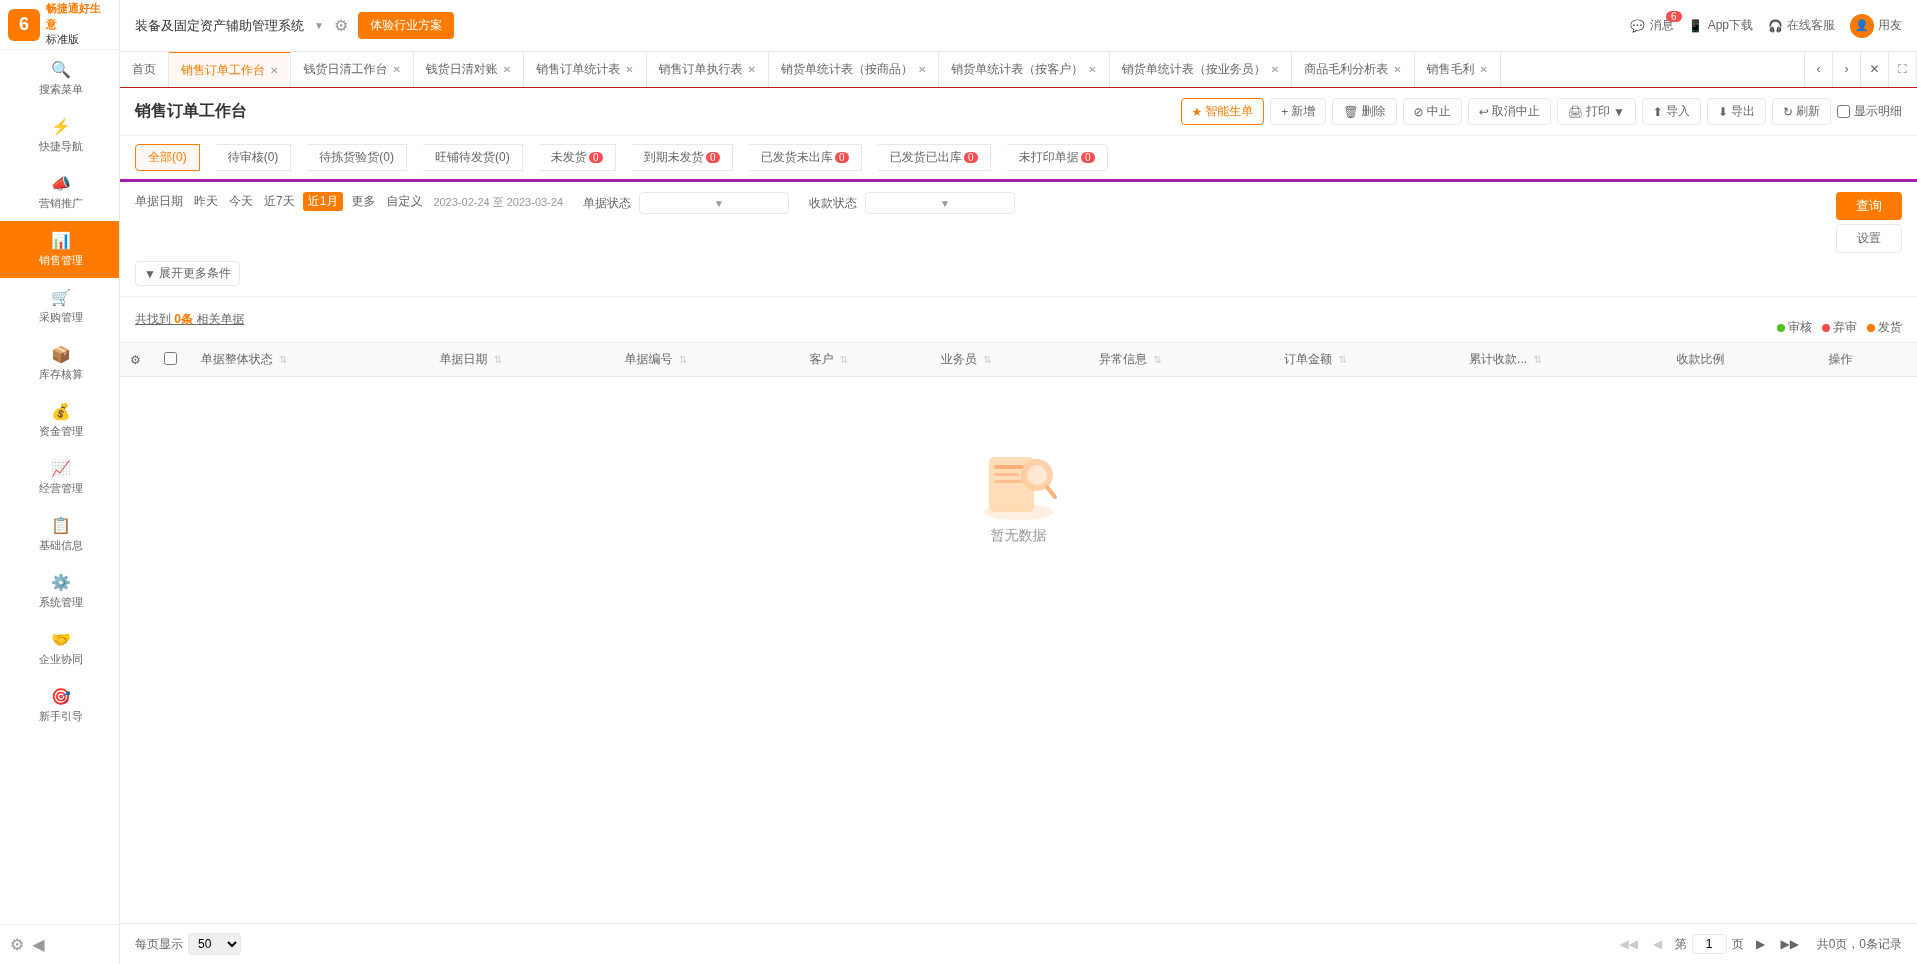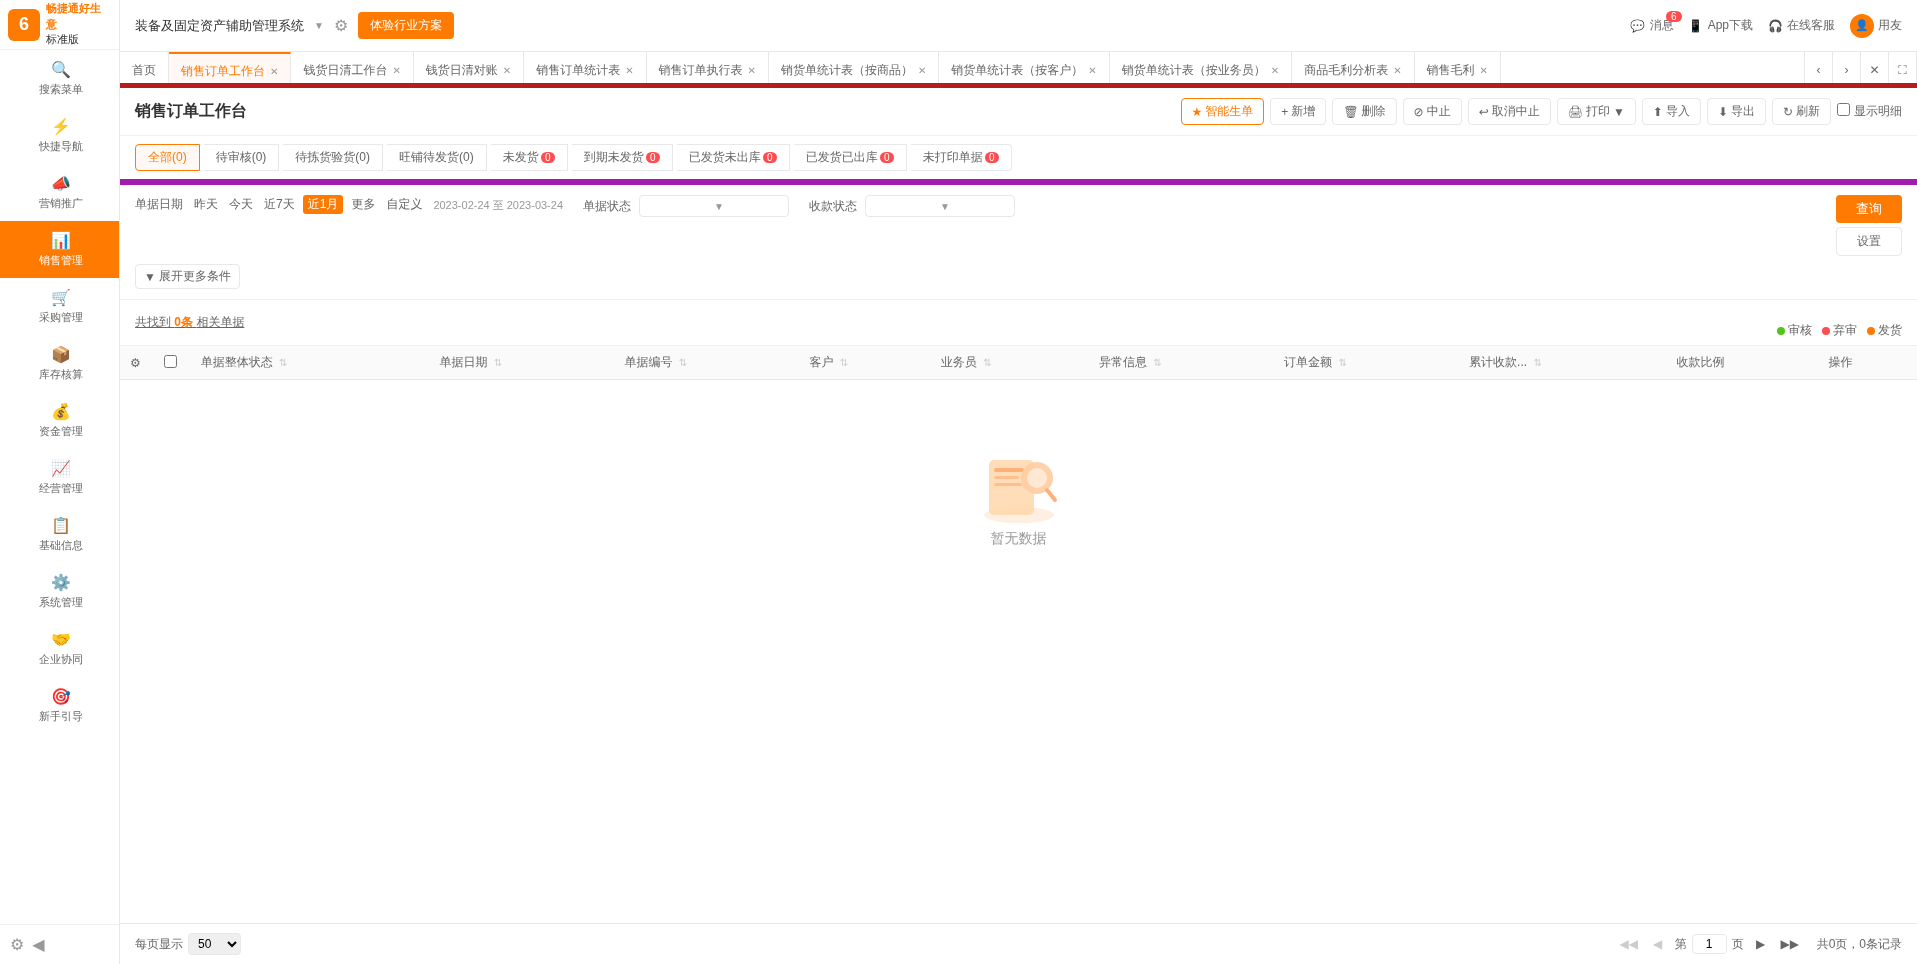--- a/index.html
+++ b/index.html
@@ -27,41 +27,41 @@
     .topbar-dropdown { display: flex; align-items: center; gap: 4px; cursor: pointer; }
     .topbar-dropdown .arrow { color: #999; font-size: 10px; }
     .topbar-gear { color: #999; cursor: pointer; font-size: 16px; }
     .topbar-industry-btn { background: #ff7a00; color: #fff; border: none; padding: 5px 12px; border-radius: 4px; cursor: pointer; font-size: 12px; font-family: Liberation Serif, serif; }
     .topbar-right { margin-left: auto; display: flex; align-items: center; gap: 15px; }
     .topbar-right-item { display: flex; align-items: center; gap: 4px; color: #666; cursor: pointer; font-size: 12px; position: relative; }
     .badge { background: #ff4d4f; color: #fff; border-radius: 10px; font-size: 10px; padding: 0 4px; min-width: 16px; text-align: center; position: absolute; top: -6px; right: -8px; }
     .user-avatar { width: 24px; height: 24px; border-radius: 50%; background: #ff7a00; display: flex; align-items: center; justify-content: center; color: #fff; font-size: 11px; }
 
     
-    .tabbar { background: #fff; border-bottom: 5px solid #b91c1c; display: flex; align-items: flex-start; overflow: hidden; height: 36px; }
+    .tabbar { background: #fff; border-bottom: 1px solid #b91c1c; display: flex; align-items: flex-end; overflow: hidden; height: 36px; }
     .tab-item { display: flex; align-items: center; padding: 0 12px; height: 36px; cursor: pointer; font-size: 12px; color: #666; border-right: 1px solid #e8e8e8; white-space: nowrap; gap: 5px; flex-shrink: 0; }
     .tab-item.active { background: #fff8f5; color: #ff7a00; border-top: 2px solid #ff7a00; }
     .tab-item .close-icon { color: #999; font-size: 10px; cursor: pointer; }
     .tab-nav-arrows { display: flex; align-items: center; margin-left: auto; border-left: 1px solid #e8e8e8; }
     .tab-nav-btn { width: 28px; height: 36px; display: flex; align-items: center; justify-content: center; cursor: pointer; color: #666; border-right: 1px solid #e8e8e8; }
 
     
     .content { flex: 1; overflow: hidden; display: flex; flex-direction: column; background: #f5f5f5; }
     .content-inner { flex: 1; background: #fff; margin: 0; overflow: hidden; display: flex; flex-direction: column; }
 
     
     .page-header { display: flex; align-items: center; padding: 10px 15px; border-bottom: 1px solid #f0f0f0; }
     .page-title { font-size: 16px; font-weight: bold; color: #333; }
     .page-actions { margin-left: auto; display: flex; align-items: center; gap: 6px; flex-wrap: wrap; }
     .btn { display: flex; align-items: center; gap: 3px; padding: 4px 10px; border: 1px solid #e8e8e8; border-radius: 4px; cursor: pointer; font-size: 12px; background: #fff; color: #666; white-space: nowrap; }
     .btn-orange-outline { border-color: #ff7a00; color: #ff7a00; }
-    .display-detail-label { font-size: 12px; color: #666; display: flex; align-items: flex-start; gap: 4px; }
-
-    
-    .sub-tabs { display: flex; align-items: center; padding: 8px 15px; border-bottom: 6px solid #a21caf; gap: 4px; }
+    .display-detail-label { font-size: 12px; color: #666; display: flex; align-items: center; gap: 4px; }
+
+    
+    .sub-tabs { display: flex; align-items: center; padding: 8px 15px; border-bottom: 3px solid #a21caf; gap: 16px; }
     .sub-tab { padding: 4px 12px; cursor: pointer; font-size: 12px; color: #666; border: 1px solid #e8e8e8; background: #fff; white-space: nowrap; }
     .sub-tab:first-child { border-radius: 4px 0 0 4px; }
     .sub-tab:last-child { border-radius: 0 4px 4px 0; }
     .sub-tab + .sub-tab { border-left: none; }
     .sub-tab.active { background: #fff8f5; color: #ff7a00; border-color: #ff7a00; z-index: 1; }
     .sub-tab-badge { background: #ff4d4f; color: #fff; border-radius: 10px; font-size: 10px; padding: 0 3px; min-width: 14px; display: inline-block; text-align: center; margin-left: 2px; }
 
     
     .filter-bar { padding: 10px 15px; border-bottom: 1px solid #f0f0f0; display: flex; flex-direction: column; gap: 8px; }
     .filter-row { display: flex; align-items: flex-start; gap: 20px; }

